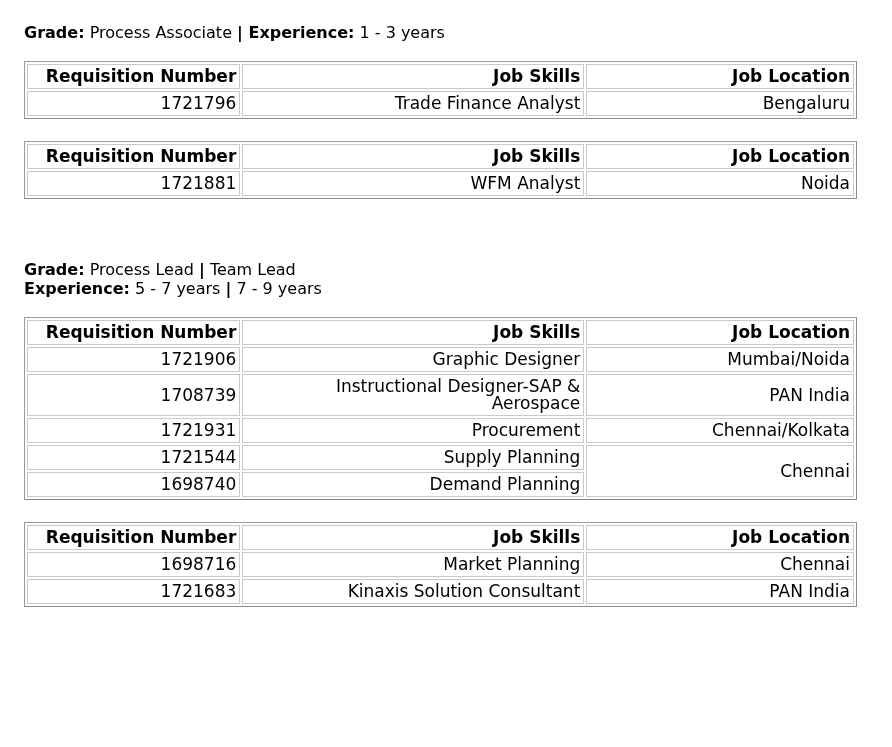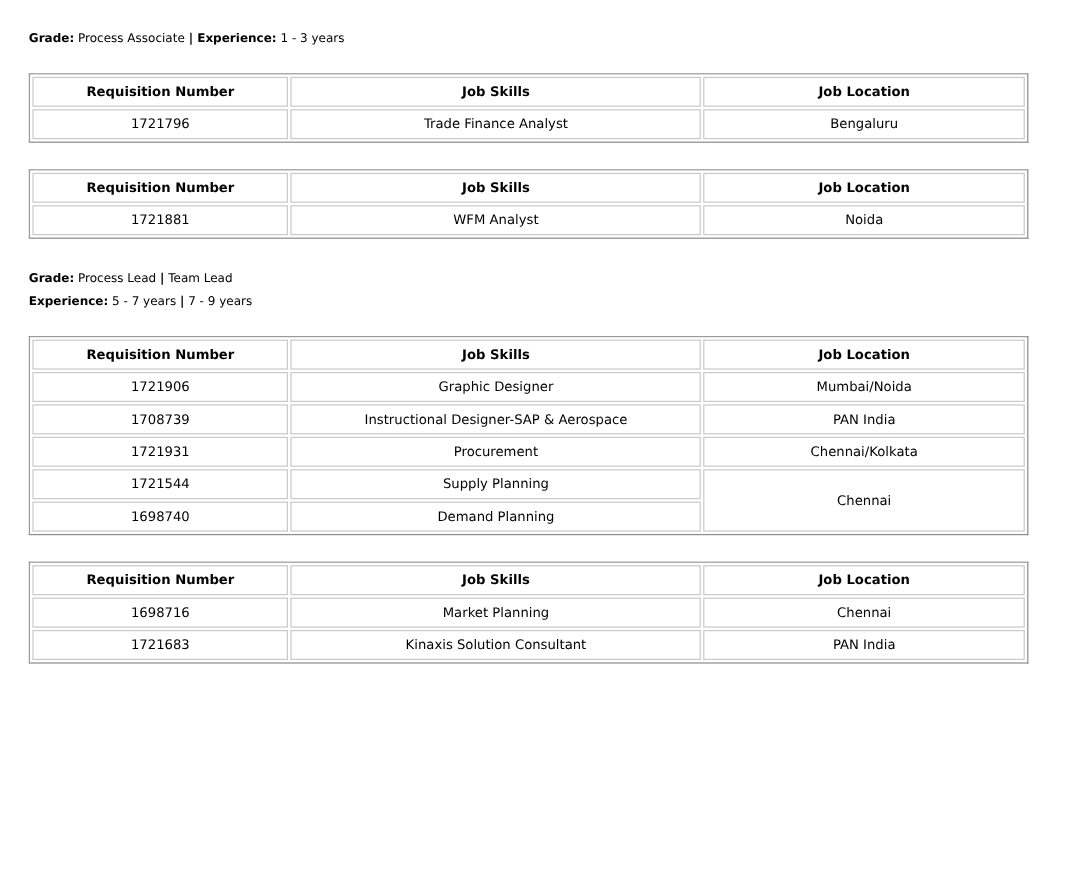--- a/index.html
+++ b/index.html
@@ -10,46 +10,46 @@
     font-family: "DejaVu Sans", "Liberation Sans", sans-serif;
     font-size: 13px;
   }
   .page {
     width: 892px;
     box-sizing: border-box;
     padding: 23px 35px 9px 24px;
   }
   .section { margin-top: 22px; }
   .section.first { margin-top: 0; }
-  .section.gap-large { margin-top: 24px; }
+  .section.gap-large { margin-top: 61px; }
   .heading-line {
     margin: 0;
     line-height: 19px;
-    font-size: 10px;
+    font-size: 16px;
     white-space: nowrap;
   }
   .heading-line b { font-weight: bold; }
   table.jobs {
     width: 100%;
     margin-top: 19px;
     border: 1px solid #9a9a9a;
     border-right-color: #8b8b8b;
     border-bottom-color: #8b8b8b;
     border-collapse: separate;
     border-spacing: 2px;
     background: #ffffff;
     table-layout: fixed;
   }
   table.jobs th, table.jobs td {
     border: 1px solid #c9c9c9;
-    text-align: center;
+    text-align: right;
     vertical-align: middle;
     padding: 3px 3px;
     line-height: 17px;
-    font-size: 11px;
+    font-size: 17px;
     overflow: hidden;
   }
   table.jobs th { font-weight: bold; }
   .col-req  { width: 25.7%; }
   .col-skill{ width: 41.8%; }
   .col-loc  { width: 32.5%; }
 </style>
 </head>
 <body>
 

